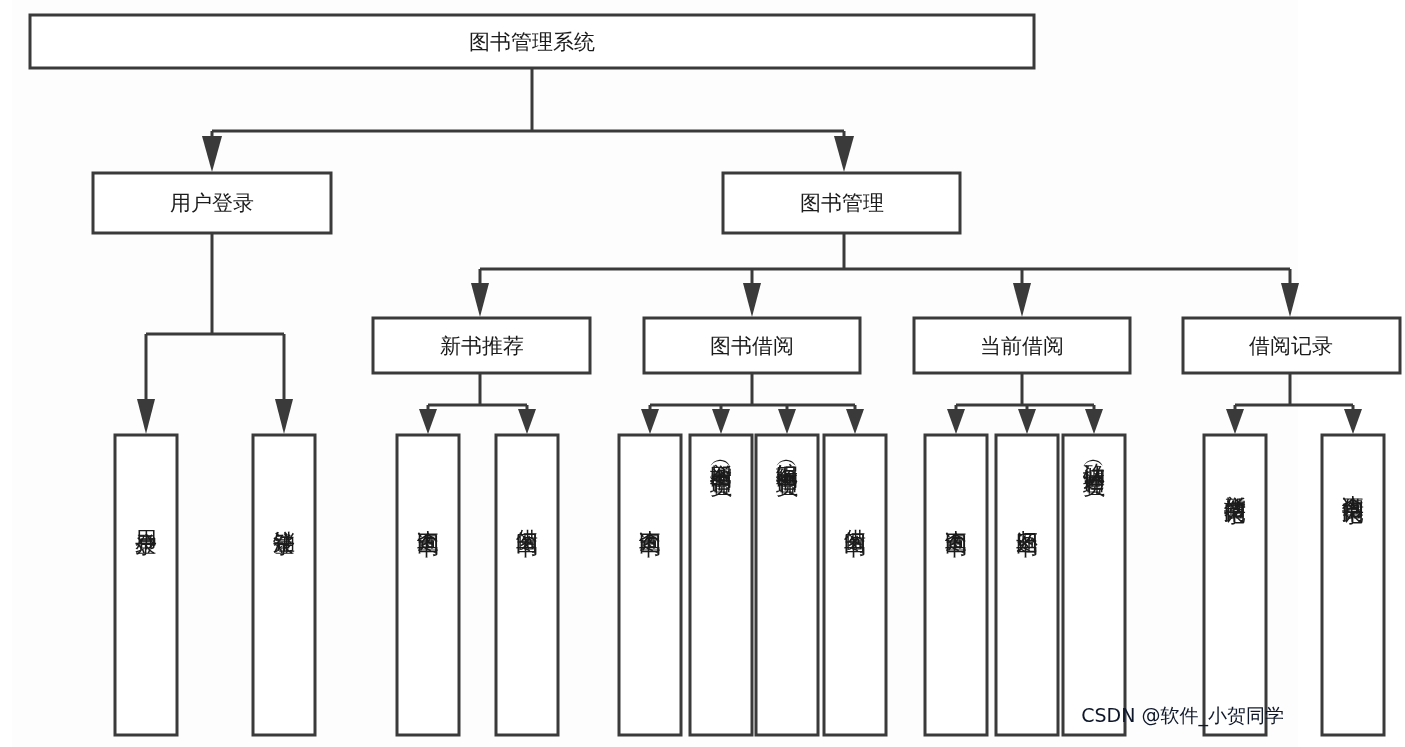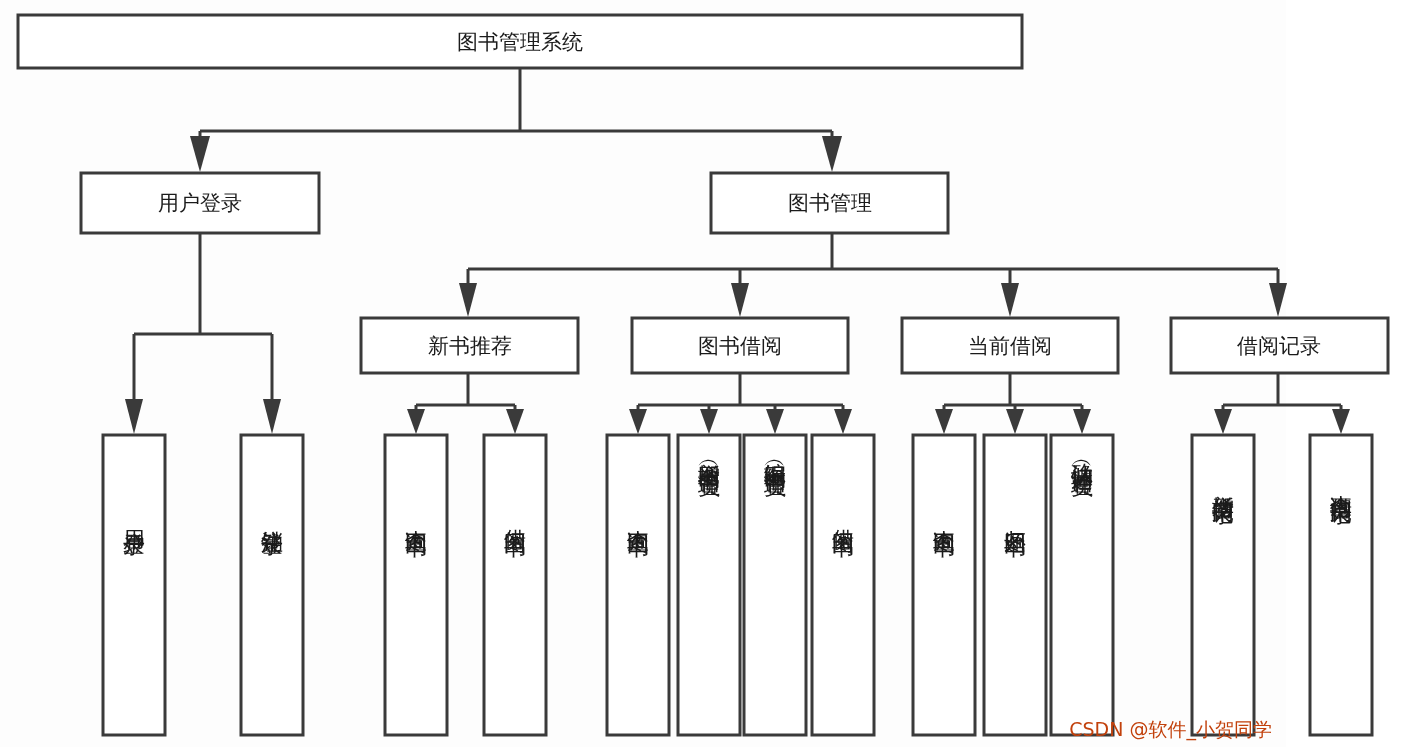--- a/index.html
+++ b/index.html
@@ -11,20 +11,21 @@
     width: 1405px;
     height: 747px;
     font-family: "DejaVu Sans", "Liberation Sans", sans-serif;
     overflow: hidden;
   }
   #diagram-root {
     position: relative;
     width: 1286px;
     height: 747px;
     background: #fdfdfd;
+    margin-left: 12px;
   }
   svg.diagram-canvas {
     position: absolute;
     top: 0; left: 0;
     width: 1405px;
     height: 747px;
   }
   .node-rect {
     fill: #ffffff;
     stroke: #3a3a3a;
@@ -58,24 +59,24 @@
     font-family: "DejaVu Sans", "Liberation Sans", sans-serif;
     font-size: 22px;
     line-height: 1.18;
     color: #1b1b1b;
     letter-spacing: 2px;
     white-space: nowrap;
   }
   .watermark {
     position: absolute;
     right: 14px;
-    bottom: 4px;
+    bottom: 18px;
     font-family: "DejaVu Sans", "Liberation Sans", sans-serif;
     font-size: 19px;
-    color: #c2410c;
+    color: #0f172a;
     white-space: nowrap;
     user-select: none;
   }
 </style>
 </head>
 <body>
 
 <div id="diagram-root">
 
   <svg class="diagram-canvas" viewBox="0 0 1405 747" xmlns="http://www.w3.org/2000/svg">

